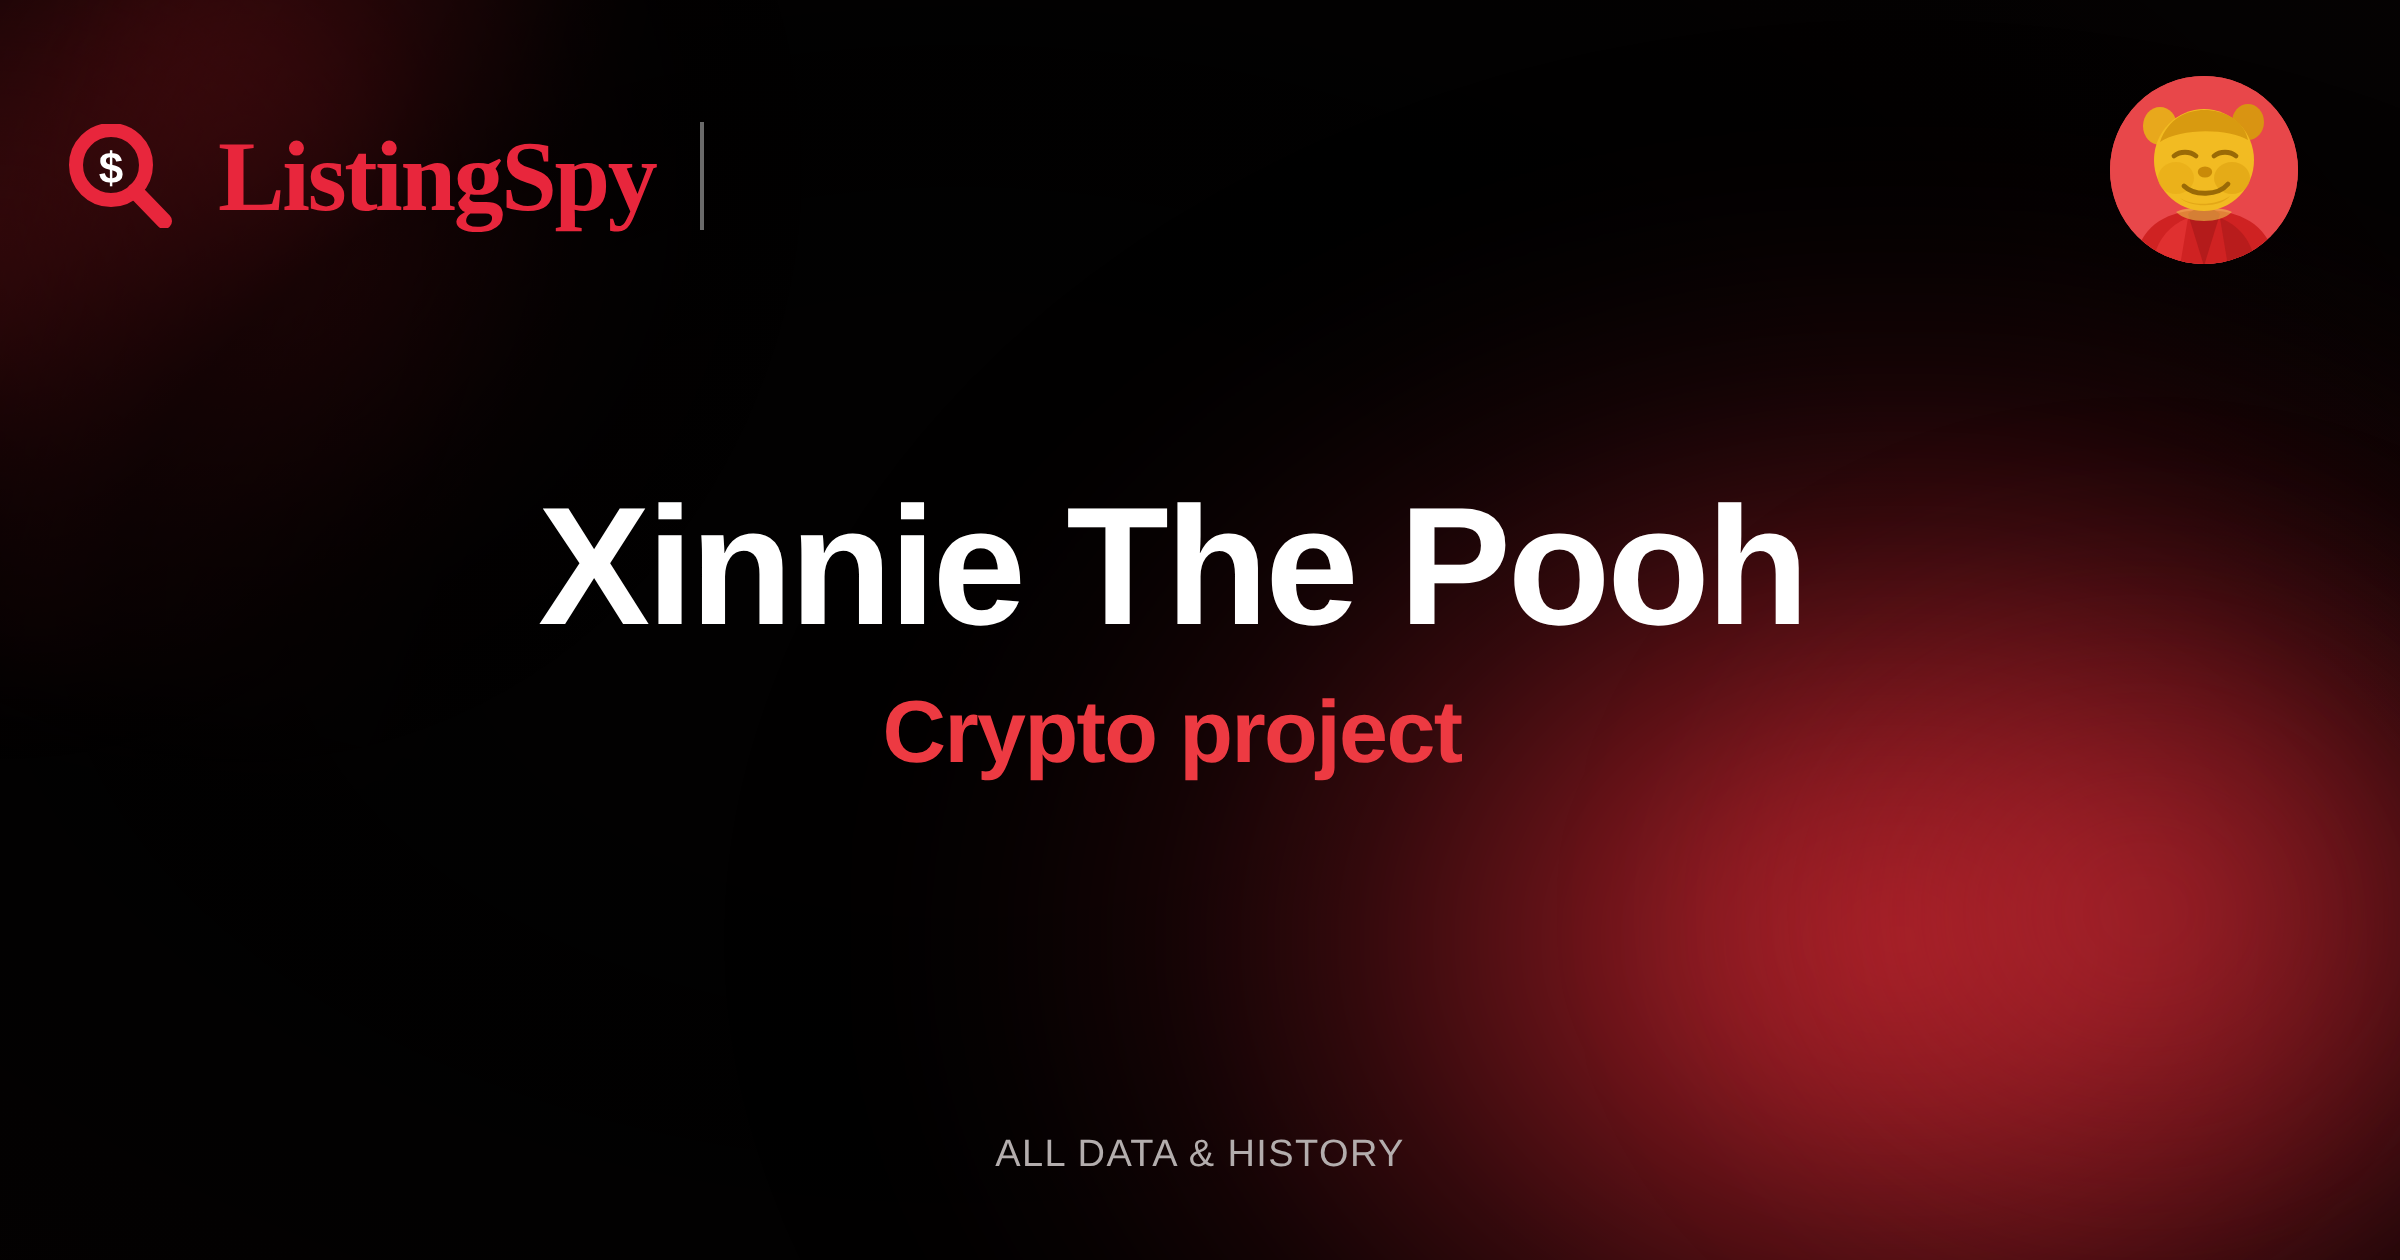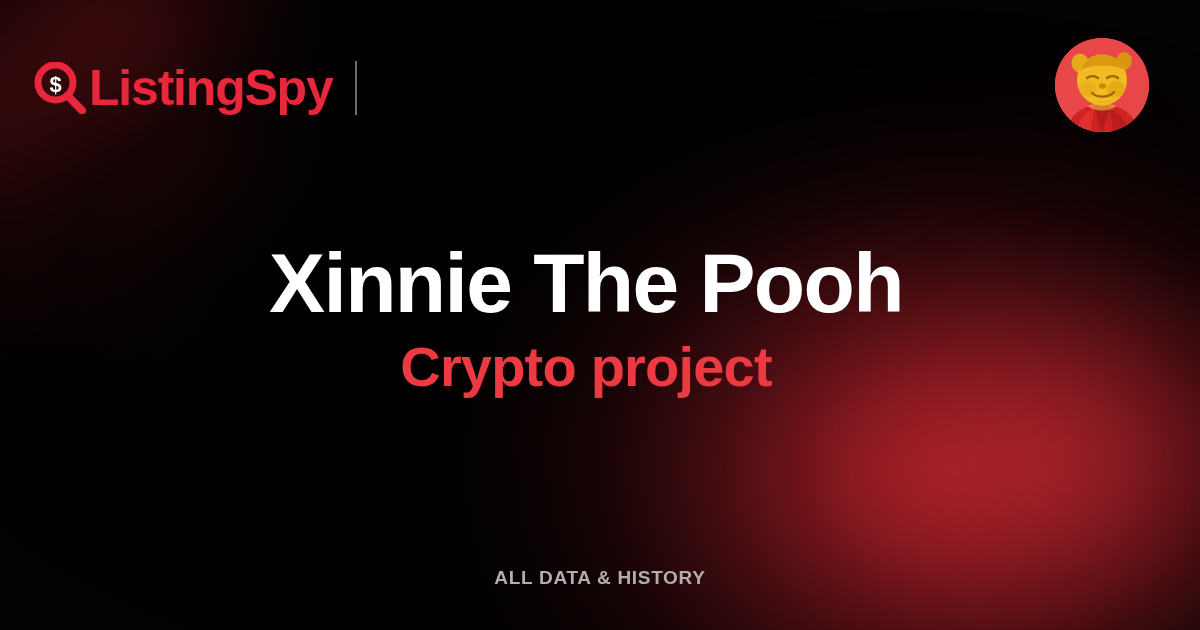--- a/index.html
+++ b/index.html
@@ -132,28 +132,28 @@
     left:34px;
     top:52px;
     display:flex;
     align-items:center;
     height:72px;
   }
 
   .brand-mark { width:52px; height:52px; flex:none; display:block; }
 
   .brand-word {
-    margin-left:3px;
+    margin-left:23px;
     font-size:50px;
     font-weight:700;
     letter-spacing:-1.2px;
     line-height:1;
     color:#e8263c;
     white-space:nowrap;
-    font-family:Liberation Sans, sans-serif;
+    font-family:Liberation Serif, serif;
   }
 
   .brand-divider {
     width:2px;
     height:54px;
     margin:0 18px 0 22px;
     background:#6a6a6a;
     flex:none;
   }
 
@@ -193,40 +193,40 @@
     font-size:84px;
     font-weight:700;
     letter-spacing:-1.6px;
     line-height:94px;
     white-space:nowrap;
   }
 
   .project-subtitle {
     margin-top:4px;
     color:#ed3a42;
-    font-size:56px;
+    font-size:44px;
     font-weight:700;
     letter-spacing:-0.8px;
     line-height:66px;
     white-space:nowrap;
   }
 
   
   .footer {
     position:absolute;
     left:0;
     top:567px;
     width:1200px;
     text-align:center;
     z-index:6;
   }
   .footer-text {
     color:#b3adad;
     font-size:19px;
-    font-weight:700;
+    font-weight:400;
     letter-spacing:0.7px;
     text-transform:uppercase;
   }
 </style>
 </head>
 <body>
 
 <div class="canvas">
 
   <div class="glow-left"></div>

